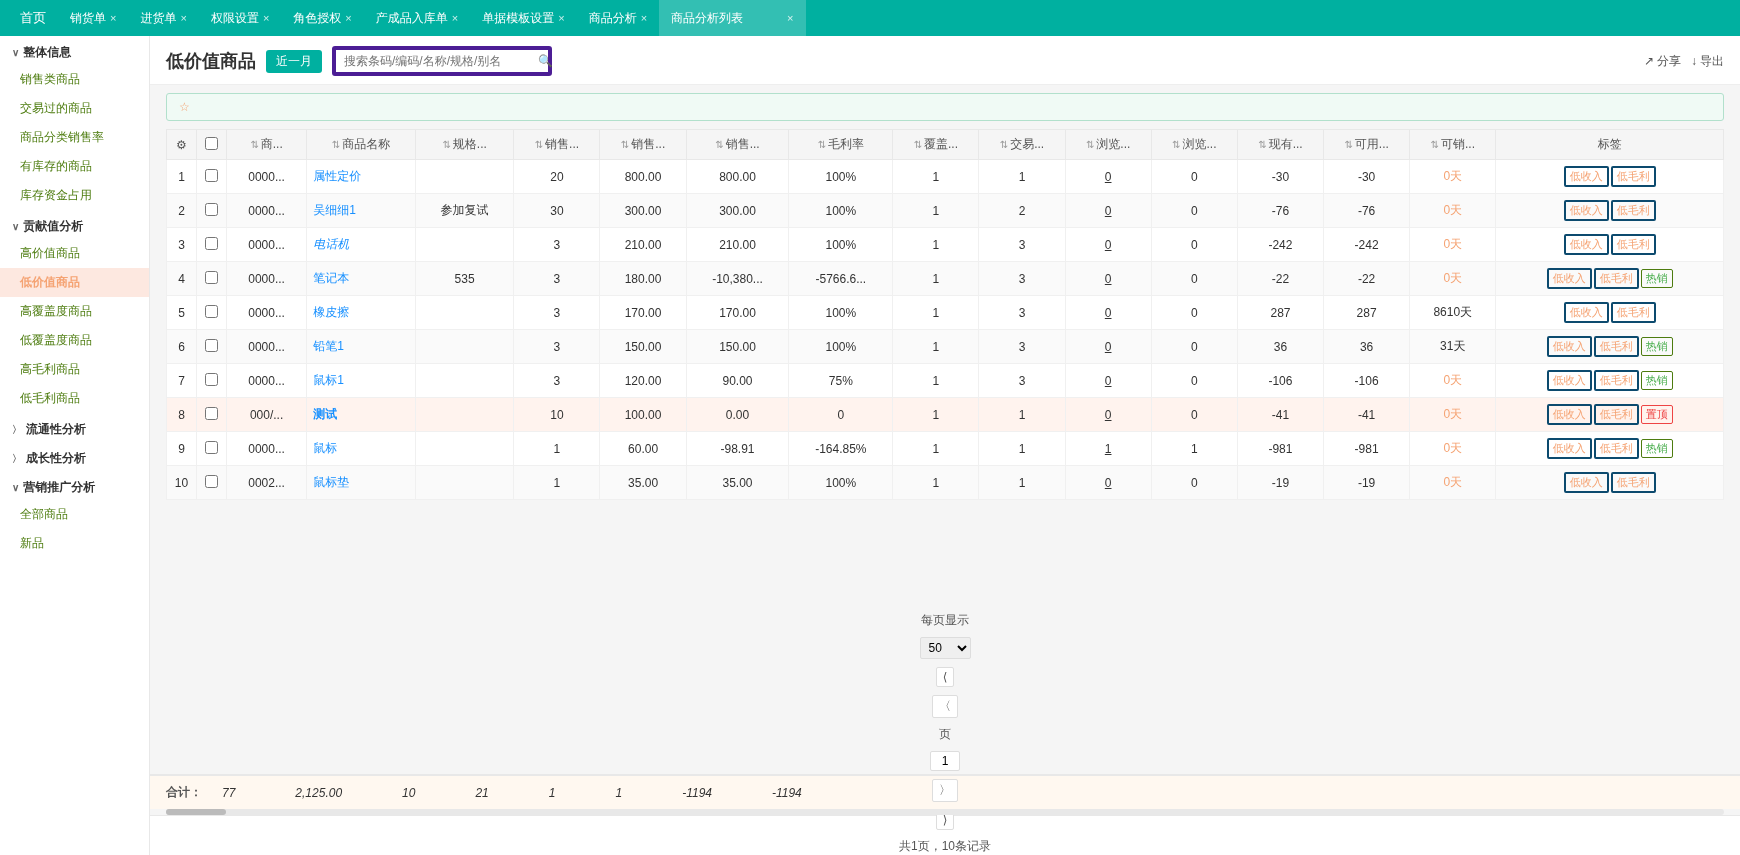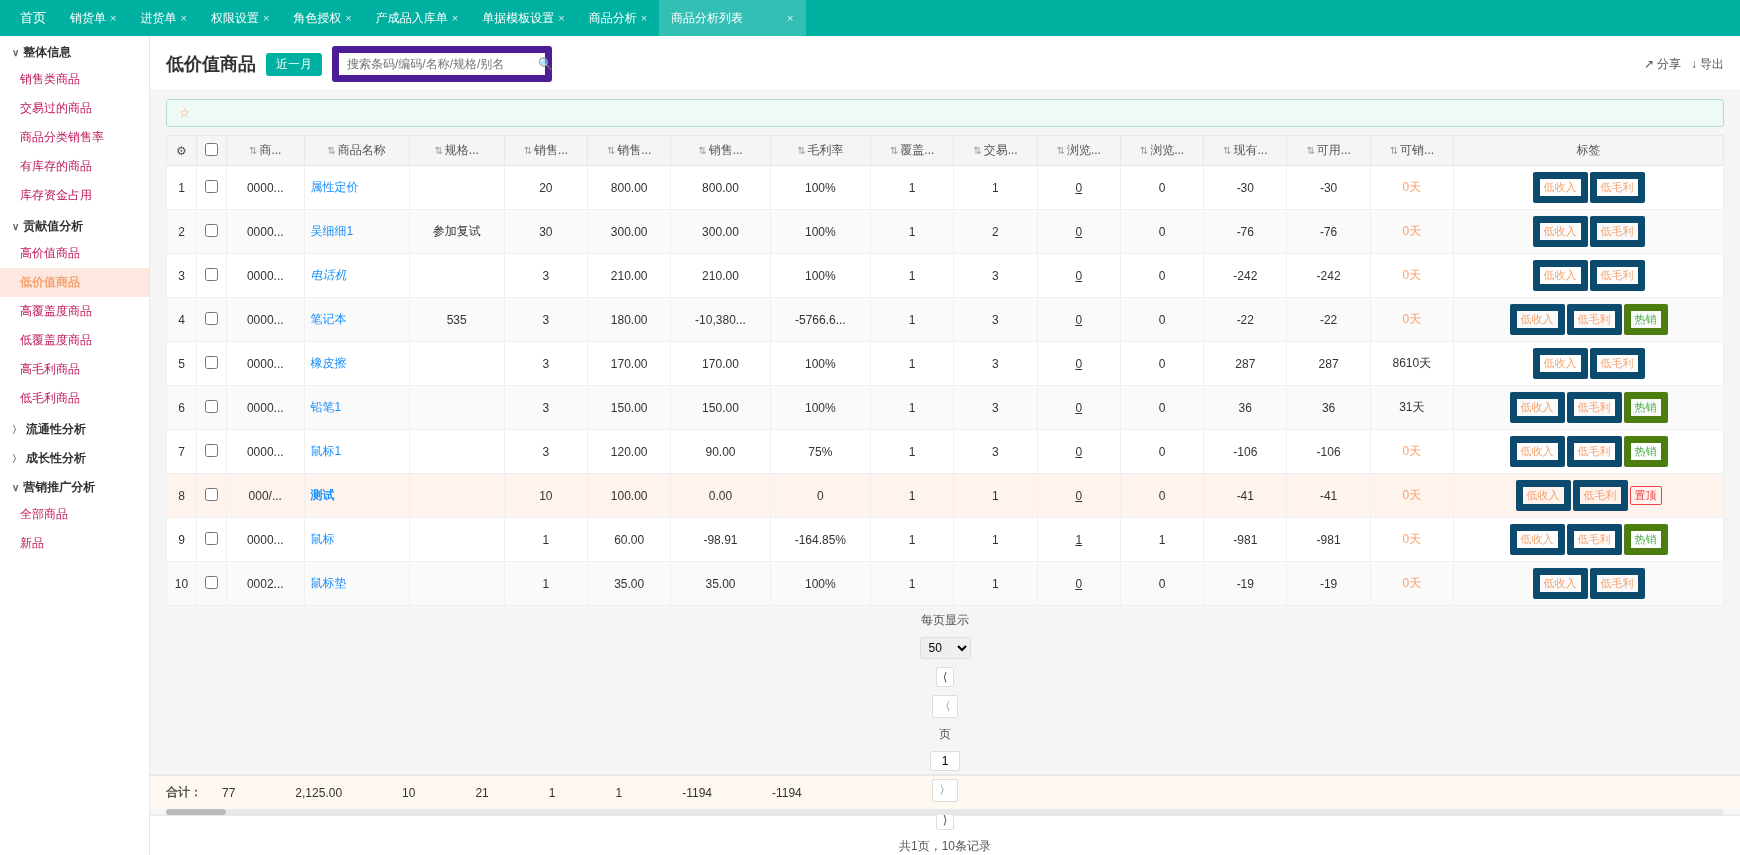--- a/index.html
+++ b/index.html
@@ -46,21 +46,21 @@
       padding: 8px 12px 4px;
       font-weight: bold;
       font-size: 12px;
       display: flex;
       align-items: center;
       gap: 4px;
     }
     .sidebar-group-title .arrow { font-size: 10px; color: #666; }
     .sidebar-item {
       padding: 6px 12px 6px 20px;
-      color: #be185d;
+      color: #4d7c0f;
       cursor: pointer;
       font-size: 12px;
     }
     .sidebar-item.active { background: #fde8e0; color: #f5a373; font-weight: bold; }
 
     
     .content {
       flex: 1;
       display: flex;
       flex-direction: column;
@@ -84,21 +84,21 @@
     .filter-btn {
       background: #00b0a0;
       color: #fff;
       border: none;
       border-radius: 3px;
       padding: 3px 10px;
       cursor: pointer;
       font-size: 12px;
     }
     .search-box {
-      border: 7px solid #4c1d95;
+      border: 4px solid #4c1d95;
       border-radius: 3px;
       padding: 4px 8px;
       width: 220px;
       font-size: 12px;
       color: #999;
       outline: none;
     }
     .search-icon { color: #f5a373; cursor: pointer; margin-left: -24px; }
     .header-actions { margin-left: auto; display: flex; gap: 10px; }
     .action-btn {
@@ -161,41 +161,41 @@
     }
     tr:nth-child(even) td { background: #fafafa; }
     tr.highlighted td { background: #fff3ee; }
     .tag {
       display: inline-block;
       padding: 1px 4px;
       border-radius: 2px;
       font-size: 11px;
       margin: 1px;
     }
-    .tag-orange { color: #f5a373; border: 7px solid #0c4a6e; }
+    .tag-orange { color: #f5a373; border: 2px solid #0c4a6e; }
     .tag-red { color: #e44; border: 1px solid #e44; }
-    .tag-green { color: #4caf50; border: 7px solid #4d7c0f; }
+    .tag-green { color: #4caf50; border: 1px solid #4d7c0f; }
     .days-0 { color: #f5a373; }
     .days-pos { color: #333; }
     .underline { text-decoration: underline; cursor: pointer; }
     .check-col { width: 30px; }
     .num-col { width: 30px; color: #333; }
 
     
     .table-footer {
       background: #fff8f0;
       border-top: 2px solid #e8e8e8;
       padding: 8px 16px;
       display: flex;
       align-items: center;
       font-size: 12px;
       color: #555;
     }
     .footer-label { font-weight: bold; margin-right: 20px; }
-    .footer-data { display: flex; gap: 60px; flex: 1; }
+    .footer-data { display: flex; gap: 60px; flex: 1; font-style: italic; }
     .footer-item { color: #333; }
 
     
     .pagination {
       height: 40px;
       background: #fff;
       border-top: 1px solid #e8e8e8;
       display: flex;
       align-items: center;
       justify-content: flex-end;

